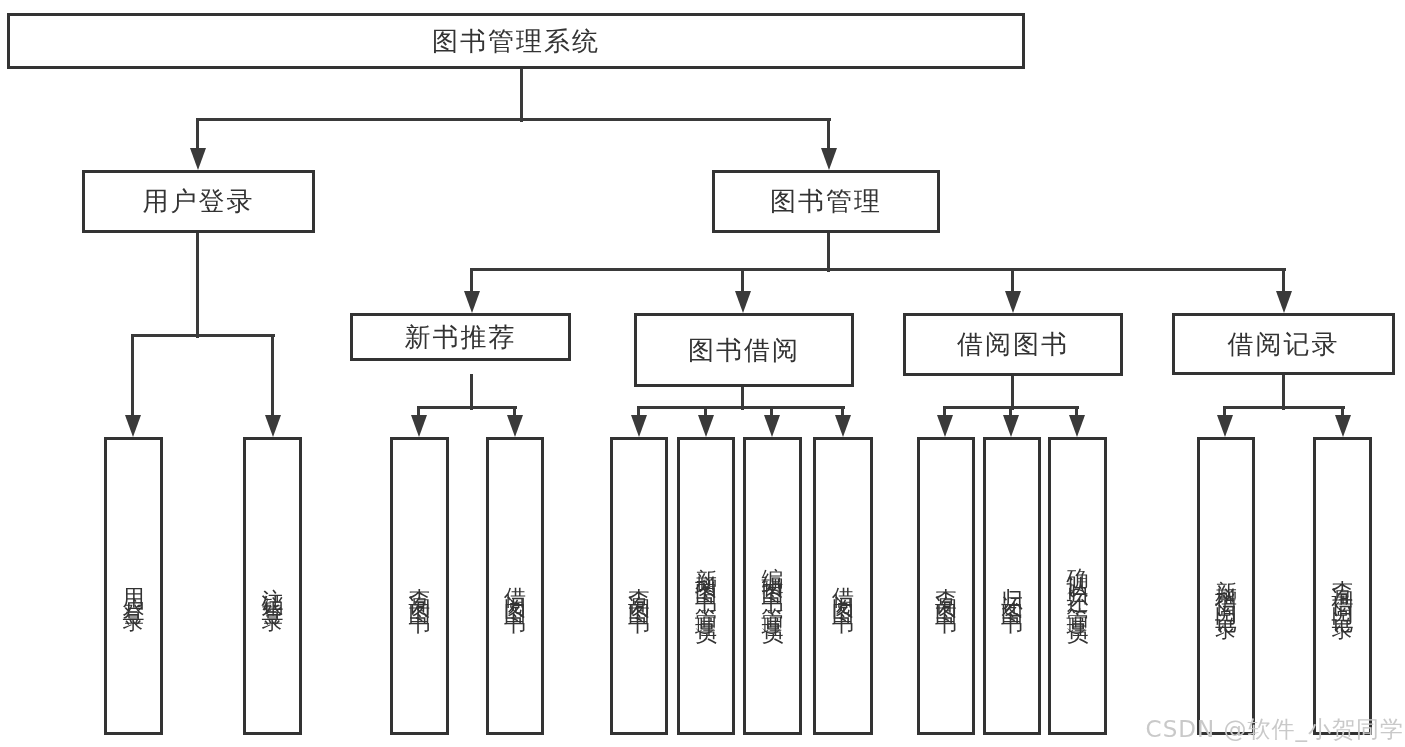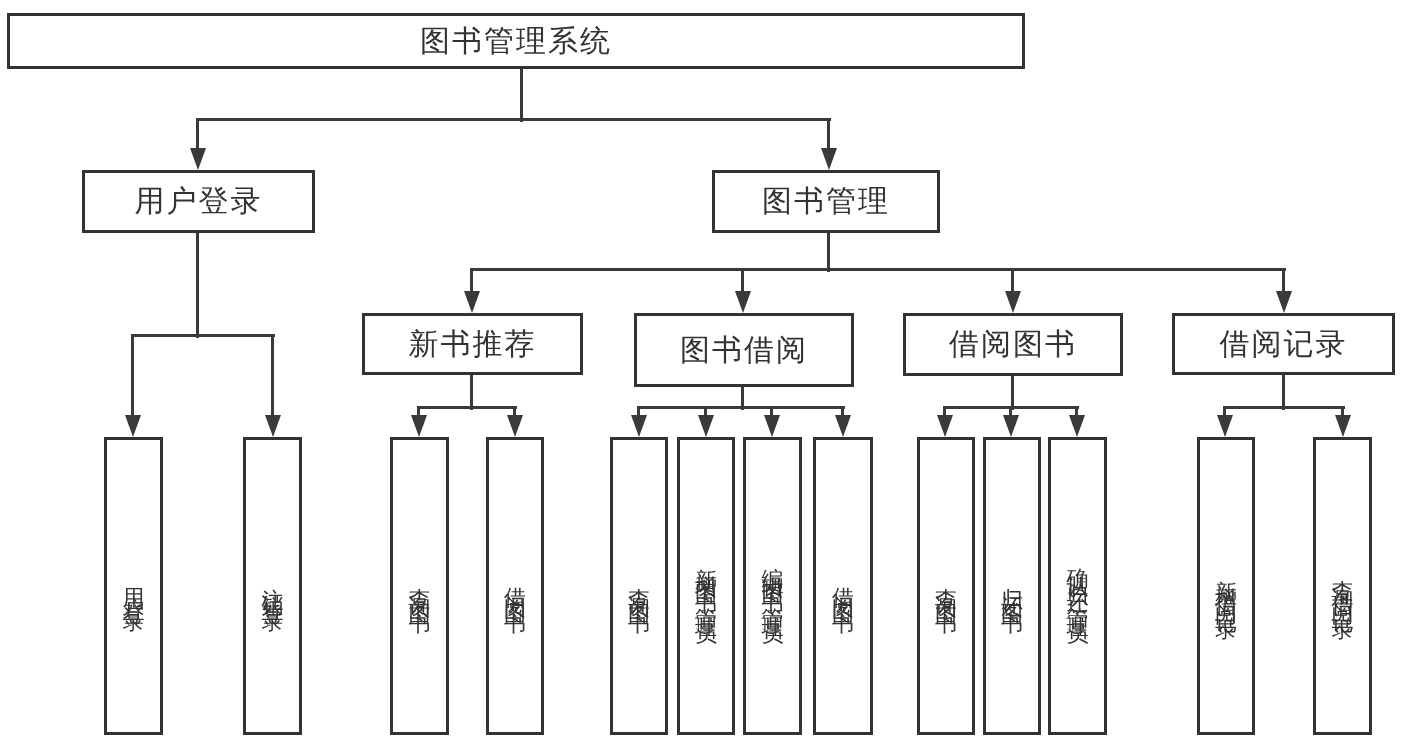--- a/index.html
+++ b/index.html
@@ -16,21 +16,21 @@
     position: absolute;
     box-sizing: border-box;
     border: 3px solid var(--border, #333333);
     background: #ffffff;
     display: flex;
     align-items: center;
     justify-content: center;
     z-index: 2;
   }
   .hlabel {
-    font-size: 30px;
+    font-size: 26px;
     letter-spacing: 2px;
     white-space: nowrap;
     color: var(--text, #333333);
   }
   .leaf .vlabel {
     writing-mode: vertical-rl;
     text-orientation: mixed;
     font-size: 22px;
     line-height: 1;
     letter-spacing: 8px;
@@ -69,21 +69,21 @@
     <span class="hlabel">图书管理系统</span>
   </div>
 
   <div class="box" style="left:82px;top:170px;width:233px;height:63px">
     <span class="hlabel">用户登录</span>
   </div>
   <div class="box" style="left:712px;top:170px;width:228px;height:63px">
     <span class="hlabel">图书管理</span>
   </div>
 
-  <div class="box" style="left:362px;top:313px;width:221px;height:62px">
+  <div class="box" style="left:350px;top:313px;width:221px;height:48px">
     <span class="hlabel">新书推荐</span>
   </div>
   <div class="box" style="left:634px;top:313px;width:220px;height:74px">
     <span class="hlabel">图书借阅</span>
   </div>
   <div class="box" style="left:903px;top:313px;width:220px;height:63px">
     <span class="hlabel">借阅图书</span>
   </div>
   <div class="box" style="left:1172px;top:313px;width:223px;height:62px">
     <span class="hlabel">借阅记录</span>
@@ -126,20 +126,21 @@
     <span class="vlabel">确认归还（管理员）</span>
   </div>
 
   <div class="box leaf" style="left:1197px;top:437px;width:58px;height:298px">
     <span class="vlabel">新增借阅记录</span>
   </div>
   <div class="box leaf" style="left:1313px;top:437px;width:59px;height:298px">
     <span class="vlabel">查询借阅记录</span>
   </div>
 
+  <div class="watermark">CSDN @软件_小贺同学</div>
 <div class="vline" style="left: 520px; top: 68px; width: 3px; height: 54px;"></div>
     <div class="vline" style="left: 196px; top: 231px; width: 3px; height: 107px;"></div>
     <div class="vline" style="left: 827px; top: 231px; width: 3px; height: 41px;"></div>
     <div class="vline" style="left: 470px; top: 374px; width: 3px; height: 36px;"></div>
     <div class="vline" style="left: 741px; top: 374px; width: 3px; height: 36px;"></div>
     <div class="vline" style="left: 1011px; top: 374px; width: 3px; height: 36px;"></div>
     <div class="vline" style="left: 1282px; top: 374px; width: 3px; height: 36px;"></div>
     <div class="hline" style="left: 196px; top: 118px; width: 635px; height: 3px;"></div>
     <div class="hline" style="left: 131px; top: 334px; width: 144px; height: 3px;"></div>
     <div class="hline" style="left: 470px; top: 268px; width: 816px; height: 3px;"></div>

